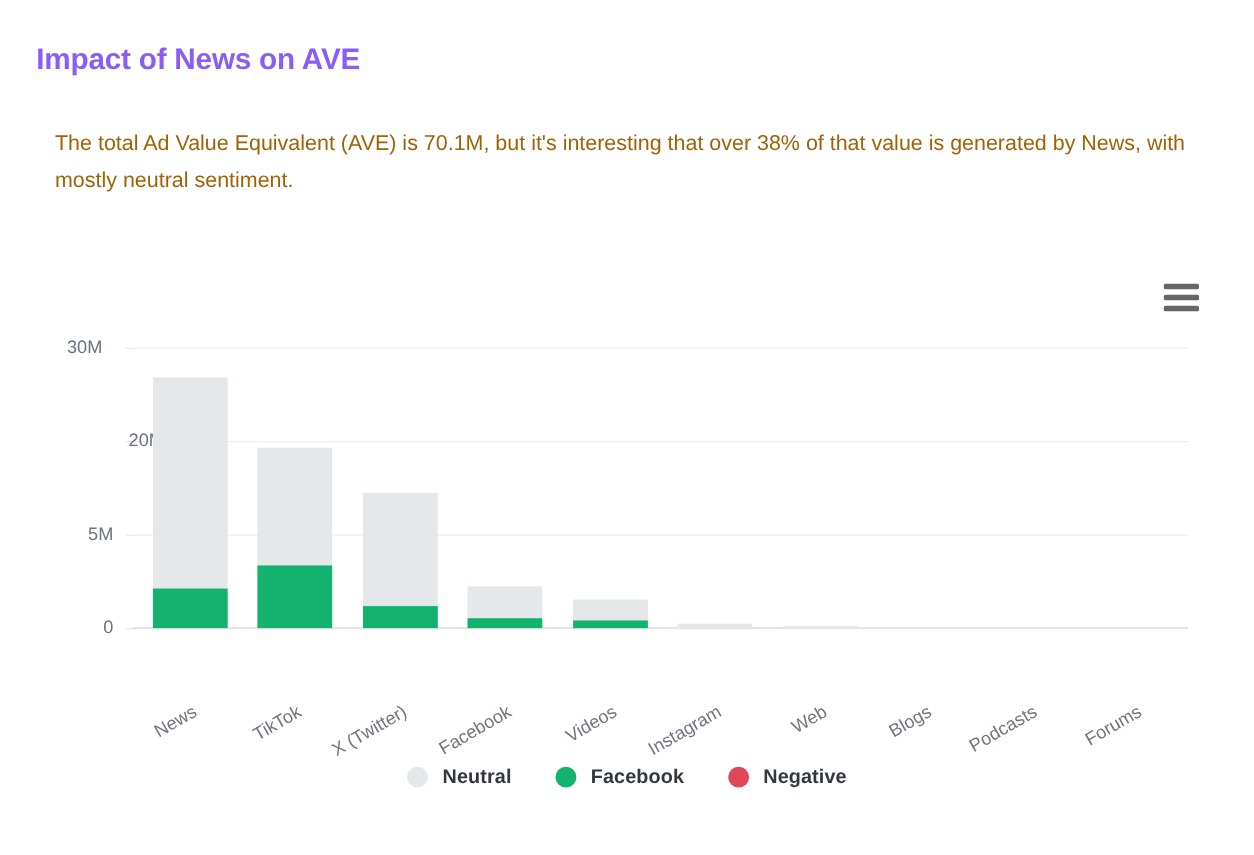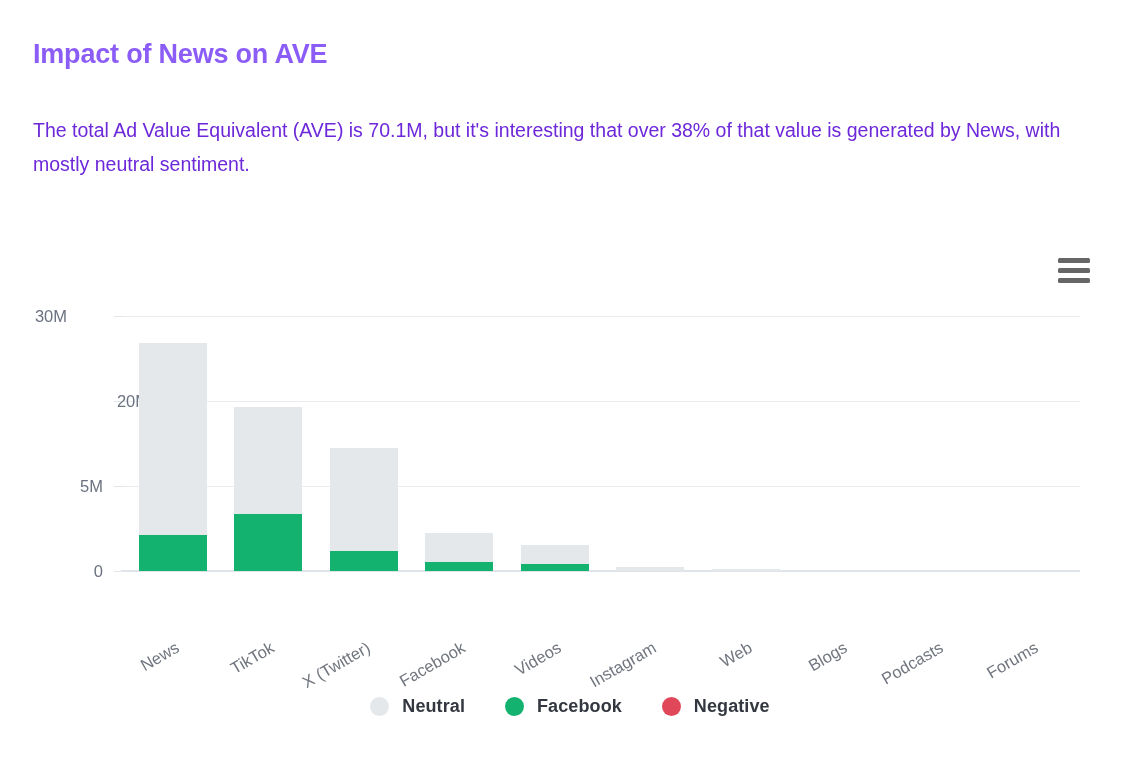--- a/index.html
+++ b/index.html
@@ -27,26 +27,26 @@
     left: 33px;
     top: 38px;
     font-size: 27px;
     font-weight: bold;
     letter-spacing: -0.2px;
     color: #8b5cf6;
     line-height: 1.2;
   }
   .subtitle {
     position: absolute;
-    left: 33px;
+    left: 50px;
     top: 113px;
     width: 1072px;
     font-size: 19.5px;
     font-weight: normal;
-    color: #6d28d9;
+    color: #a16207;
     line-height: 34px;
   }
 
   
   .chart {
     position: absolute;
     left: 0;
     top: 230px;
     width: 1140px;
     height: 510px;
@@ -191,21 +191,21 @@
     <div class="tick" style="top: 281px;"></div>
         <div class="ylabel" style="top: 281px; right: 977px;">0</div>
         <div class="gridline" style="top: 195.848px;"></div>
         <div class="tick" style="top: 195.848px;"></div>
         <div class="ylabel" style="top: 195.848px; right: 977px;">5M</div>
         <div class="gridline" style="top: 110.697px;"></div>
         <div class="tick" style="top: 110.697px;"></div>
         <div class="ylabel" style="top: 110.697px; right: 931px;">20M</div>
         <div class="gridline" style="top: 25.5455px;"></div>
         <div class="tick" style="top: 25.5455px;"></div>
-        <div class="ylabel" style="top: 25.5455px; right: 1013px;">30M</div>
+        <div class="ylabel" style="top: 25.5455px; right: 987px;">30M</div>
         <div class="bar-group" style="left: 13.75px; width: 68px;">
           <div class="seg seg-positive" style="height: 35.7636px; background: rgb(19, 178, 110);"></div>
           <div class="seg seg-neutral" style="height: 192.442px; background: rgb(229, 232, 234);"></div>
         </div>
         <div class="xlabel" style="left: -192.25px; width: 240px;">News</div>
         <div class="bar-group" style="left: 109.25px; width: 68px;">
           <div class="seg seg-positive" style="height: 57.0515px; background: rgb(19, 178, 110);"></div>
           <div class="seg seg-neutral" style="height: 107.291px; background: rgb(229, 232, 234);"></div>
         </div>
         <div class="xlabel" style="left: -96.75px; width: 240px;">TikTok</div>

